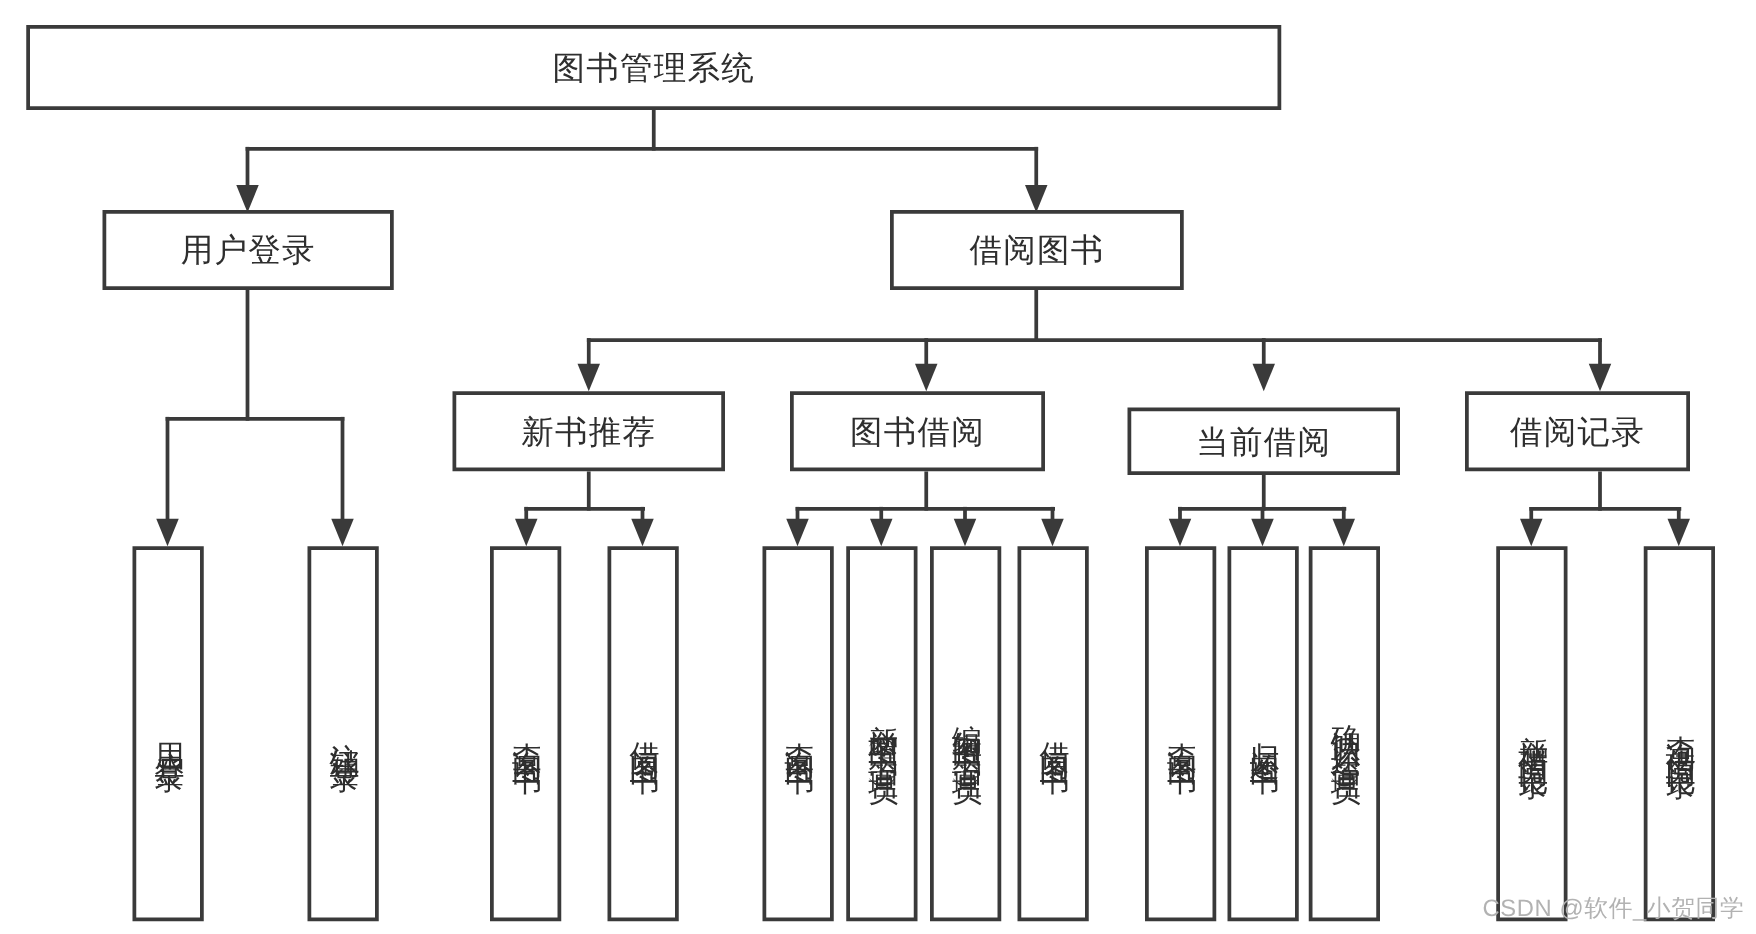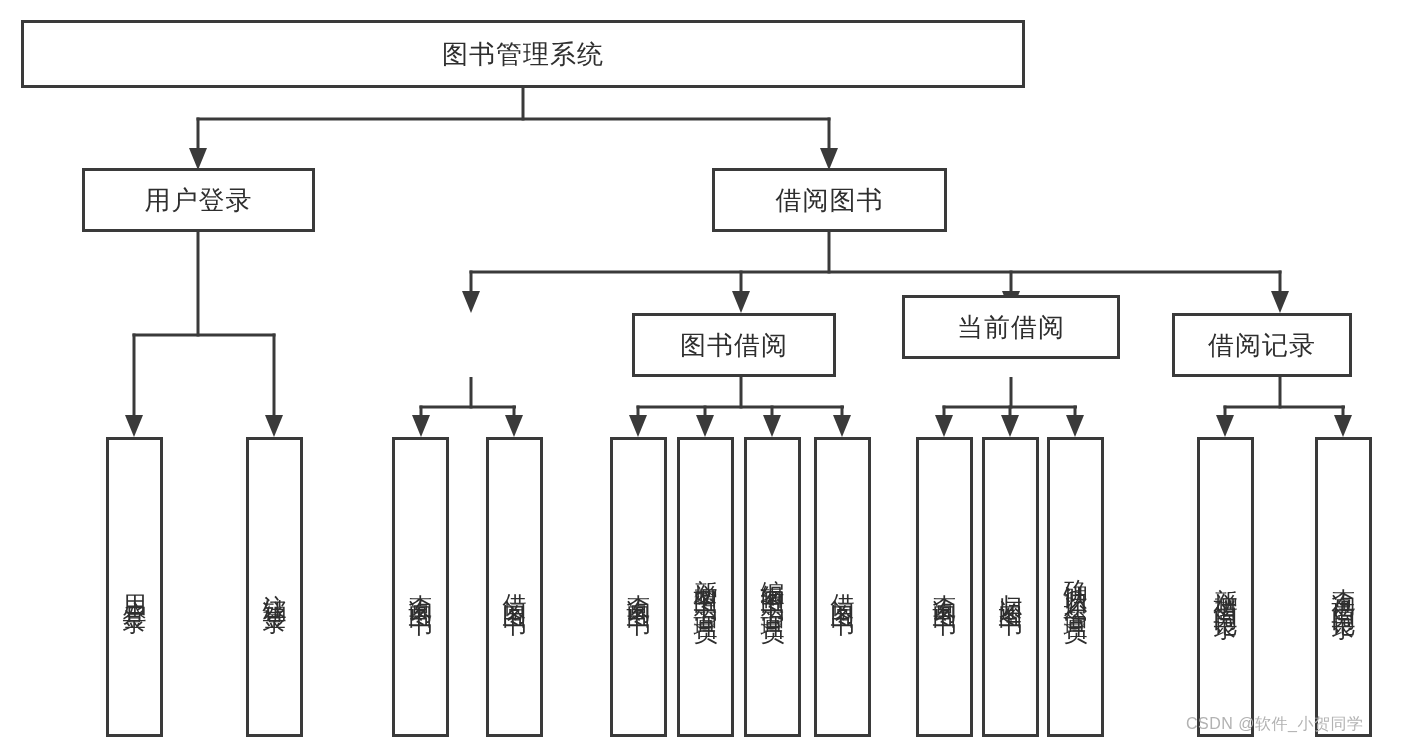--- a/index.html
+++ b/index.html
@@ -46,21 +46,21 @@
     text-orientation:mixed;
     font-size:24px;
     letter-spacing:6px;
     color:var(--text);
     line-height:1;
   }
   .watermark{
     position:absolute;
     left:1186px;
     top:714px;
-    font-size:16px;
+    font-size:19px;
     letter-spacing:0.5px;
     color:var(--watermark);
     white-space:nowrap;
     z-index:5;
   }
 </style>
 </head>
 <body>
 
 <div class="stage">
@@ -145,24 +145,27 @@
     <span class="lbl">图书管理系统</span>
   </div>
 
   <div class="box hbox" style="left:82px;top:168px;width:233px;height:64px">
     <span class="lbl">用户登录</span>
   </div>
   <div class="box hbox" style="left:712px;top:168px;width:235px;height:64px">
     <span class="lbl">借阅图书</span>
   </div>
 
+  <div class="box hbox" style="left:362px;top:313px;width:218px;height:64px">
+    <span class="lbl">新书推荐</span>
+  </div>
   <div class="box hbox" style="left:632px;top:313px;width:204px;height:64px">
     <span class="lbl">图书借阅</span>
   </div>
-  <div class="box hbox" style="left:902px;top:295px;width:218px;height:64px">
+  <div class="box hbox" style="left:902px;top:326px;width:218px;height:54px">
     <span class="lbl">当前借阅</span>
   </div>
   <div class="box hbox" style="left:1172px;top:313px;width:180px;height:64px">
     <span class="lbl">借阅记录</span>
   </div>
 
   <div class="box vbox" style="left:106px">
     <span class="vlbl">用户登录</span>
   </div>
   <div class="box vbox" style="left:246px">

